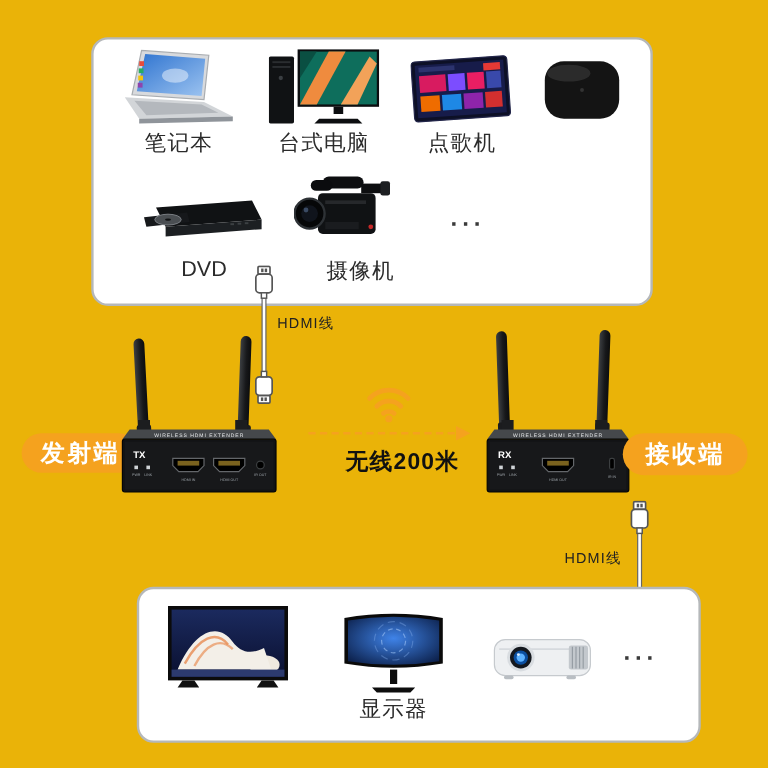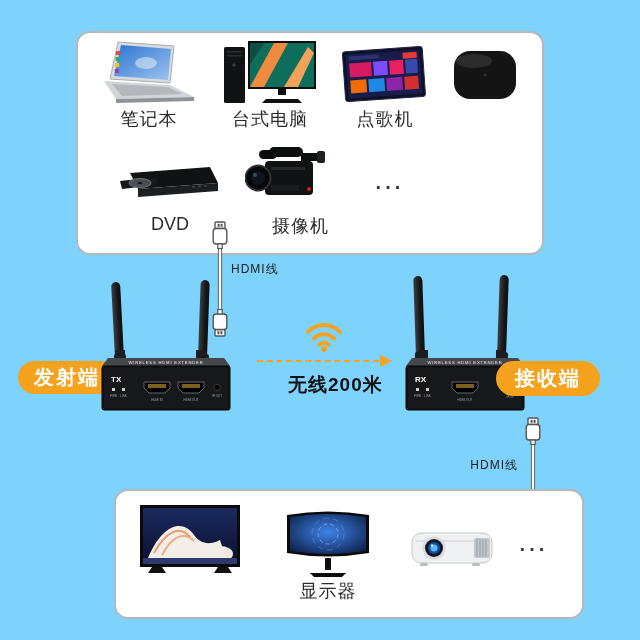--- a/index.html
+++ b/index.html
@@ -1,16 +1,16 @@
 <!DOCTYPE html>
 <html><head>
 <meta charset="utf-8">
 <style>
   html,body{margin:0;padding:0;background:#fff;}
-  .canvas{position:relative;width:640px;height:640px;background:#7dd3fc;overflow:hidden;
+  .canvas{position:relative;width:640px;height:640px;background:#eab308;overflow:hidden;
           font-family:"Liberation Sans","DejaVu Sans",sans-serif;color:#2b2b2b;}
   .abs{position:absolute;}
   .devbox{position:absolute;border:2px solid #b5b8ba;border-radius:14px;background:#fff;}
   .figure{position:absolute;display:flex;align-items:center;justify-content:center;}
   .figlabel{position:absolute;text-align:center;font-size:18px;font-weight:500;color:#2b2b2b;letter-spacing:1px;}
   .dots{position:absolute;font-size:20px;font-weight:700;color:#3a3a3a;letter-spacing:3px;text-align:center;line-height:24px;}
   .badge{position:absolute;background:#F5A21E;color:#fff;font-weight:700;font-size:20px;
          display:flex;align-items:center;justify-content:center;border-radius:20px;letter-spacing:2px;margin-top:28px;}
   .cable-label{position:absolute;font-size:12px;color:#222;letter-spacing:1px;}
   .wireless-label{position:absolute;font-size:19px;font-weight:700;color:#111;letter-spacing:1px;}
@@ -201,21 +201,21 @@
     <rect x="22" y="40" width="3" height="3" fill="#cfd3d6"></rect>
     <text x="13.5" y="49" font-size="3" fill="#9aa0a6" text-anchor="middle">PWR</text>
     <text x="23.5" y="49" font-size="3" fill="#9aa0a6" text-anchor="middle">LINK</text>
     <path d="M48,34 h26 v6 l-5,5 h-16 l-5,-5 z" fill="#000" stroke="#63666a" stroke-width="1"></path>
     <rect x="52" y="36" width="18" height="4" fill="#7a621e"></rect>
     <text x="61" y="52.5" font-size="3" fill="#9aa0a6" text-anchor="middle">HDMI OUT</text>
     <rect x="104" y="34" width="4" height="9" rx="1.5" fill="#000" stroke="#3c3f41"></rect>
     <text x="106" y="50" font-size="3" fill="#9aa0a6" text-anchor="middle">IR IN</text>
   </svg>
 
-  <div class="badge" style="left:496px;top:333px;width:104px;height:35px;">接收端</div>
+  <div class="badge" style="left:519px;top:333px;width:104px;height:35px;">接收端</div>
 
   <svg class="abs" style="left:523px;top:417px;" width="20" height="114" viewBox="0 0 20 114">
     <rect x="8.4" y="26" width="3.2" height="62" fill="#fff" stroke="#666" stroke-width="1"></rect>
     <use href="#plug-glyph"></use>
     <g transform="translate(20,114) rotate(180)">
         <use href="#plug-glyph"></use>
       </g>
   </svg>
   <div class="cable-label" style="left:430px;top:457px;width:88px;text-align:right;">HDMI线</div>
 

